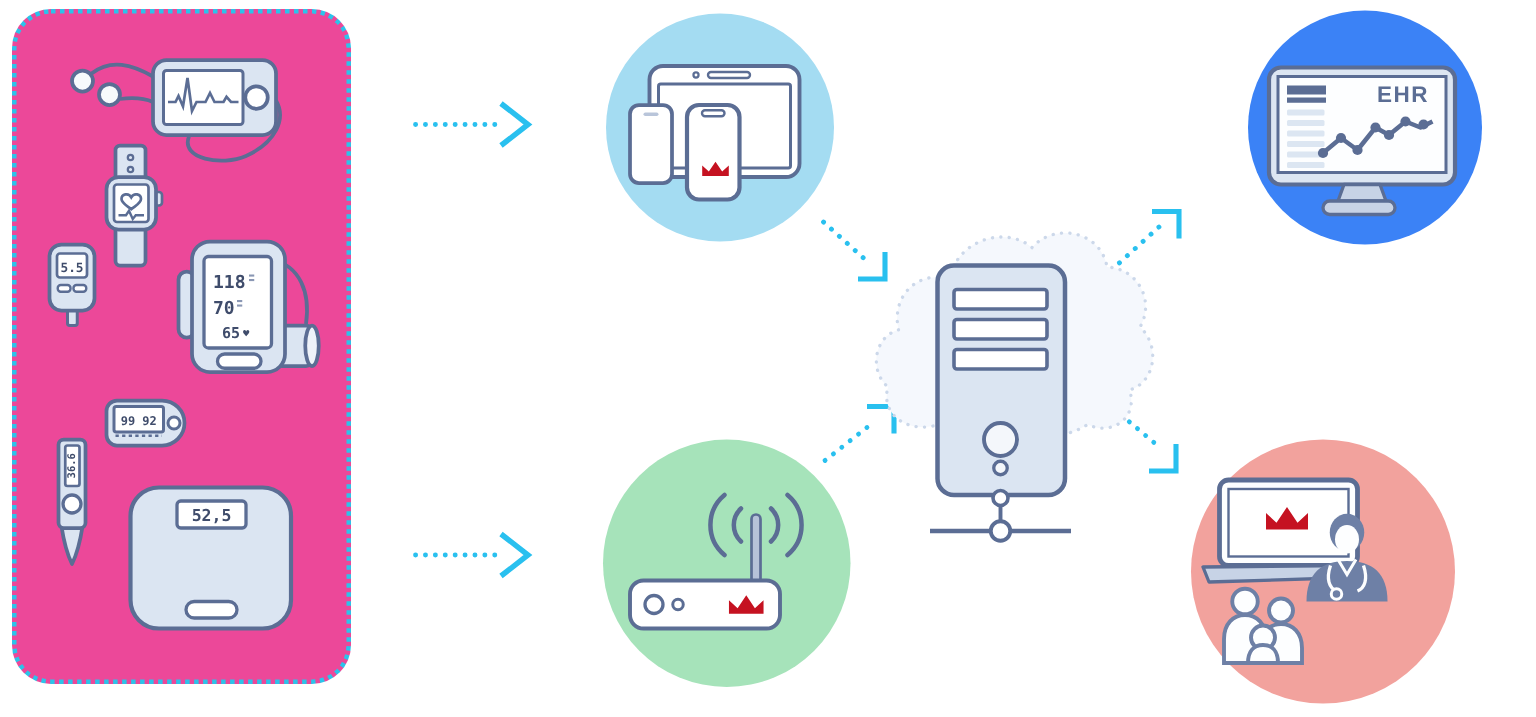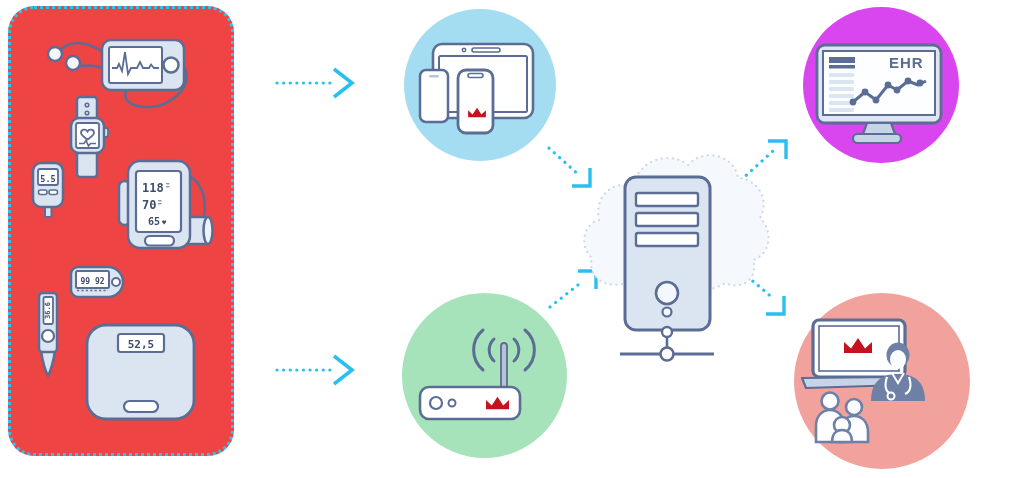--- a/index.html
+++ b/index.html
@@ -3,27 +3,27 @@
 <meta charset="utf-8">
 <style>
   html,body{margin:0;padding:0;background:#ffffff;}
   .canvas{
     position:relative;width:1024px;height:478px;background:#ffffff;overflow:hidden;
     font-family:"Liberation Sans", sans-serif;
   }
   .abs{position:absolute;}
   .devices-panel{
     left:8px;top:6px;width:226px;height:450px;
-    background:#ef4444;border:3px dotted #2cc3ea;border-radius:26px;
+    background:#ec4899;border:3px dotted #2cc3ea;border-radius:26px;
     box-sizing:border-box;
   }
   .node-circle{border-radius:50%;}
   .node-mobile{left:404px;top:9px;width:152px;height:152px;background:#a4dcf2;}
   .node-gateway{left:402px;top:293px;width:165px;height:165px;background:#a6e3ba;}
-  .node-ehr{left:803px;top:7px;width:156px;height:156px;background:#d946ef;}
+  .node-ehr{left:832px;top:7px;width:156px;height:156px;background:#3b82f6;}
   .node-telehealth{left:794px;top:293px;width:176px;height:176px;background:#f2a29d;}
   svg{display:block;}
   .stroke{stroke:#5b6d94;fill:none;}
   text{user-select:none;}
   .digital{font-family:"DejaVu Sans Mono", monospace;font-weight:bold;fill:#3f4c6b;}
   .ehr-label{font-family:"Liberation Sans", sans-serif;font-weight:bold;fill:#5b6d94;letter-spacing:1px;}
 </style>
 </head>
 <body>
 

